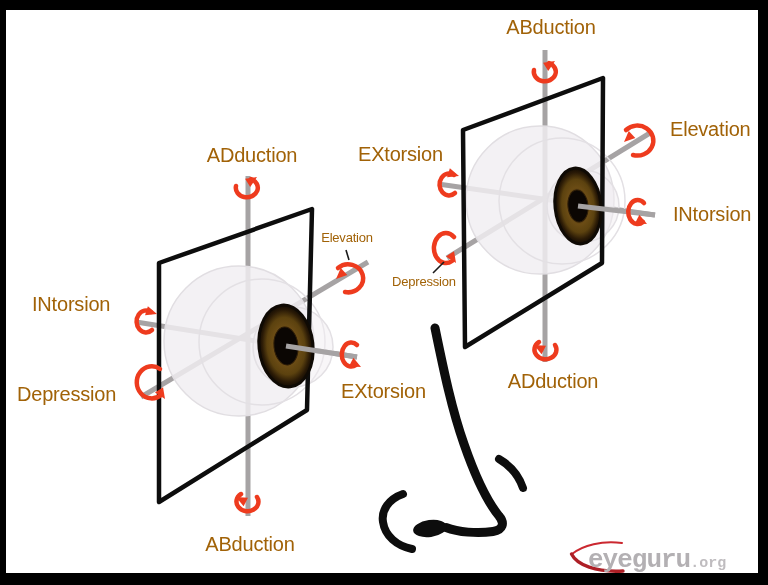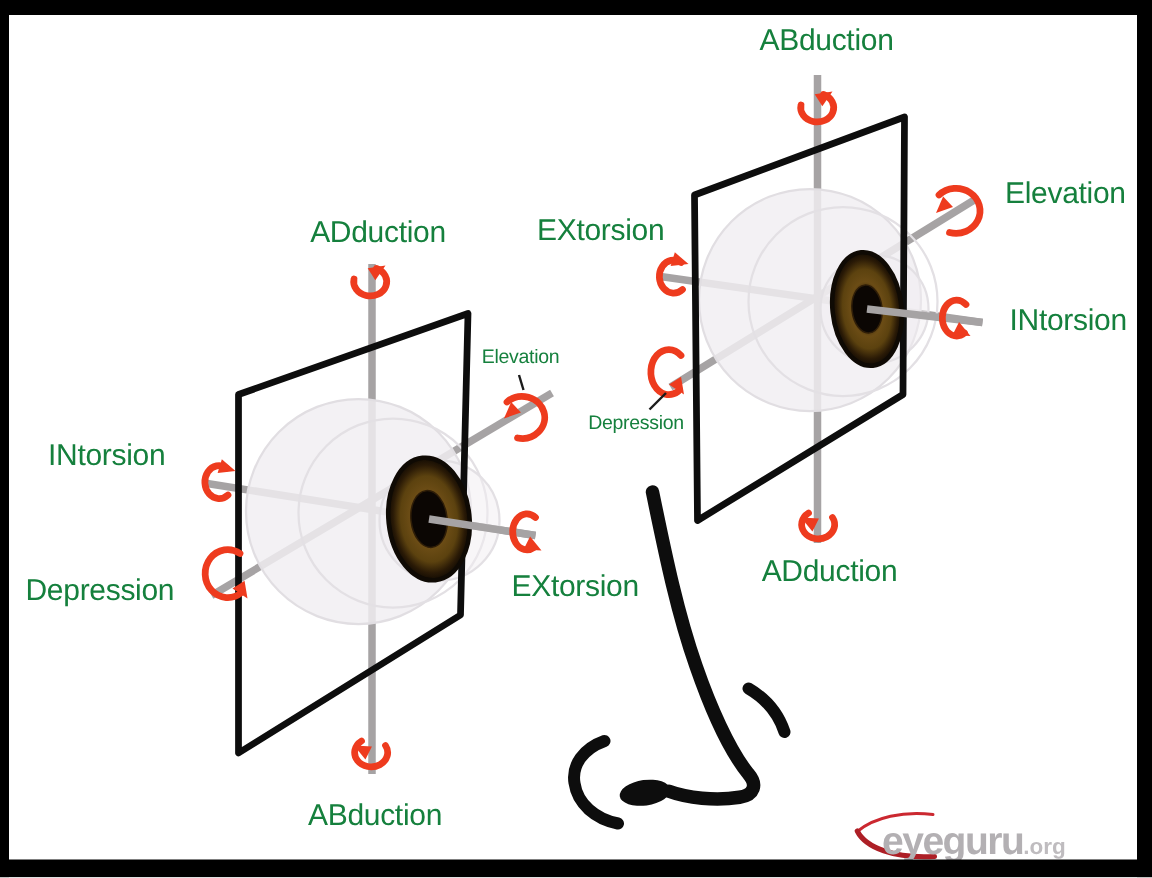--- a/index.html
+++ b/index.html
@@ -7,28 +7,28 @@
     position:relative;width:768px;height:585px;background:#ffffff;overflow:hidden;
     font-family:"Liberation Sans", sans-serif;
   }
   .frame-bar{position:absolute;background:#000;z-index:6;}
   .bar-top{left:0;top:0;width:768px;height:10px;}
   .bar-bottom{left:0;top:573px;width:768px;height:12px;}
   .bar-left{left:0;top:0;width:6px;height:585px;}
   .bar-right{left:758px;top:0;width:10px;height:585px;}
   svg.art{position:absolute;left:0;top:0;z-index:1;}
   .lbl{
-    position:absolute;z-index:3;color:#15803d;font-size:20px;line-height:1.05;
+    position:absolute;z-index:3;color:#a16207;font-size:20px;line-height:1.05;
     white-space:nowrap;letter-spacing:-0.2px;
   }
   .lbl.centered{transform:translateX(-50%);}
   .lbl.small{font-size:13px;}
   .logo-text{
     position:absolute;left:588px;top:545px;z-index:4;
-    font-size:26px;font-weight:bold;color:#b3b0b3;letter-spacing:-1px;white-space:nowrap;
+    font-size:26px;font-weight:bold;color:#b3b0b3;letter-spacing:-1px;white-space:nowrap;font-family:Liberation Mono, monospace;
   }
   .logo-text .suffix{font-size:15px;font-weight:bold;color:#bfbcbf;letter-spacing:0;}
 </style>
 </head>
 <body>
 
 <div class="stage">
 
   <div class="frame-bar bar-top"></div>
   <div class="frame-bar bar-bottom"></div>

